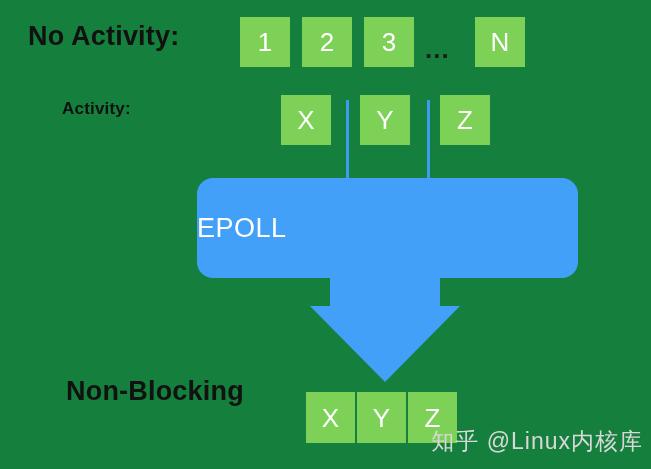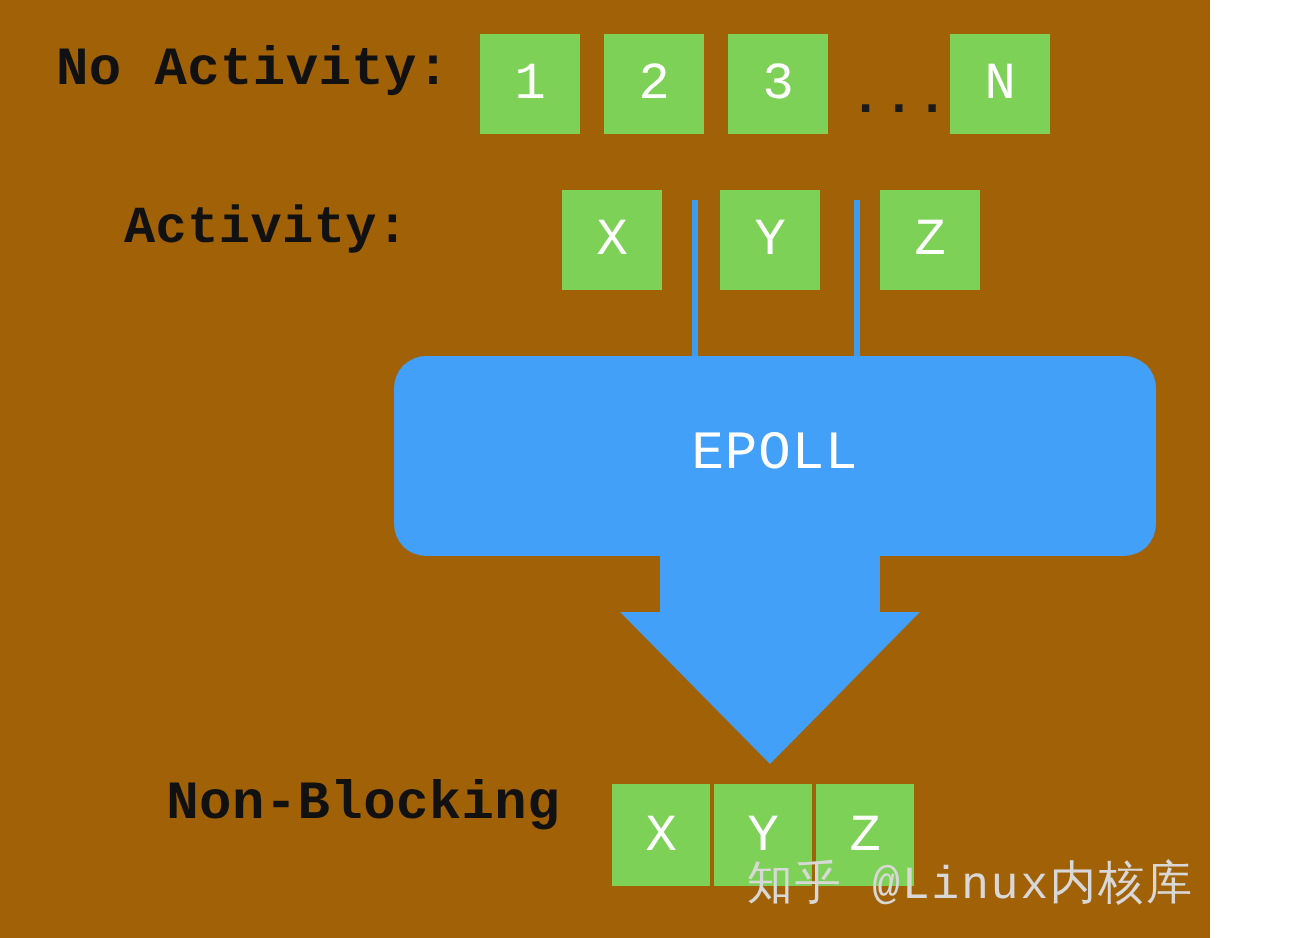--- a/index.html
+++ b/index.html
@@ -5,50 +5,49 @@
   html, body {
     margin: 0;
     padding: 0;
     background: #ffffff;
   }
   body {
     font-family: "Liberation Sans", sans-serif;
   }
   #canvas {
     position: relative;
-    width: 605px;
+    width: 651px;
     height: 469px;
-    background: #a16207;
+    background: #15803d;
     overflow: hidden;
-    font-family: Liberation Mono, monospace;
   }
 
   
   .row-label {
     position: absolute;
     font-weight: bold;
     color: #111111;
     letter-spacing: 0.2px;
     white-space: nowrap;
   }
   #label-no-activity {
     left: 28px;
     top: 21px;
     font-size: 27px;
   }
   #label-activity {
     left: 62px;
     top: 99px;
-    font-size: 26px;
+    font-size: 17px;
   }
   #label-nonblocking {
     left: 66px;
-    top: 387px;
+    top: 375px;
     width: 214px;
-    text-align: right;
+    text-align: left;
     font-size: 27px;
     line-height: 1.22;
     white-space: normal;
   }
 
   
   .gbox {
     position: absolute;
     background: #7ed157;
     color: #ffffff;
@@ -71,21 +70,21 @@
   #epoll-box {
     position: absolute;
     left: 197px;
     top: 178px;
     width: 381px;
     height: 100px;
     background: #42a0f8;
     border-radius: 16px;
     display: flex;
     align-items: center;
-    justify-content: center;
+    justify-content: flex-start;
   }
   #epoll-label {
     color: #ffffff;
     font-size: 27px;
     letter-spacing: 0.5px;
   }
 
   
   .vline {
     position: absolute;

